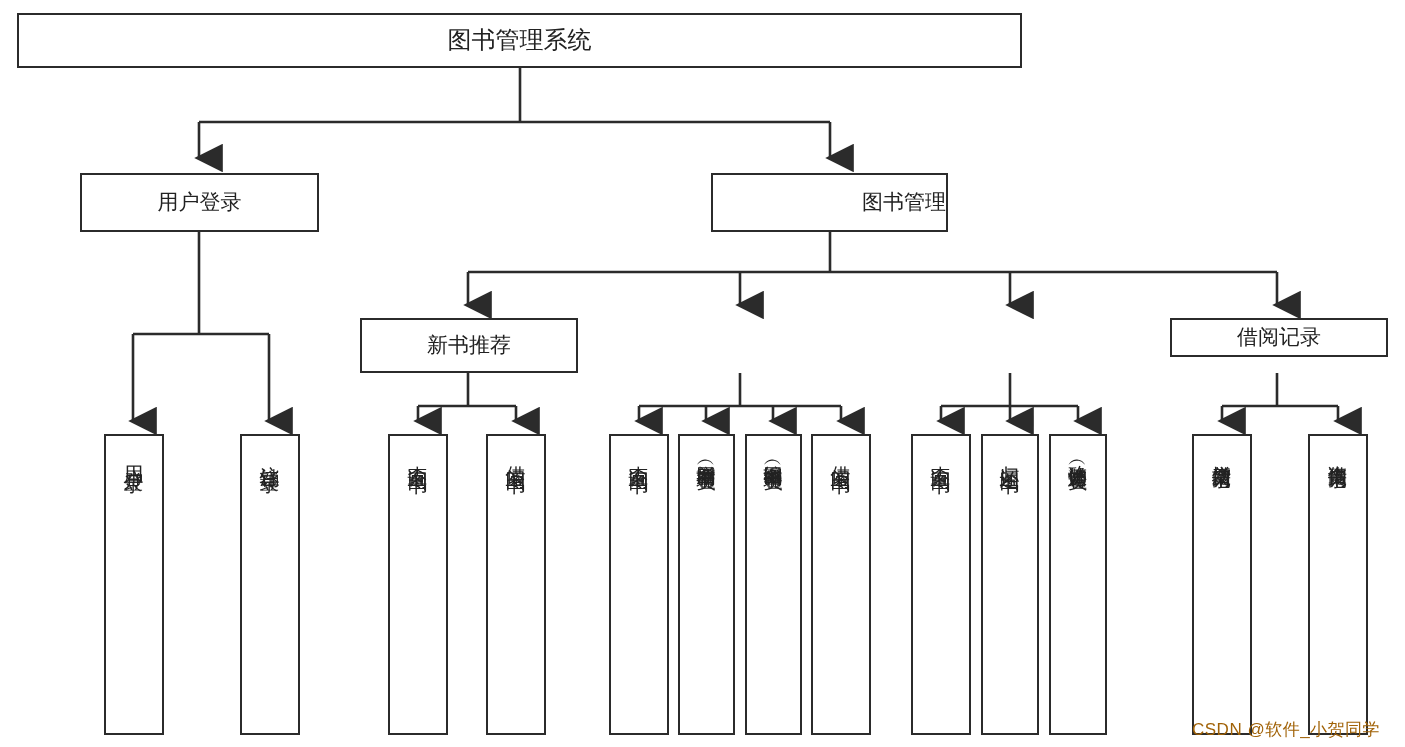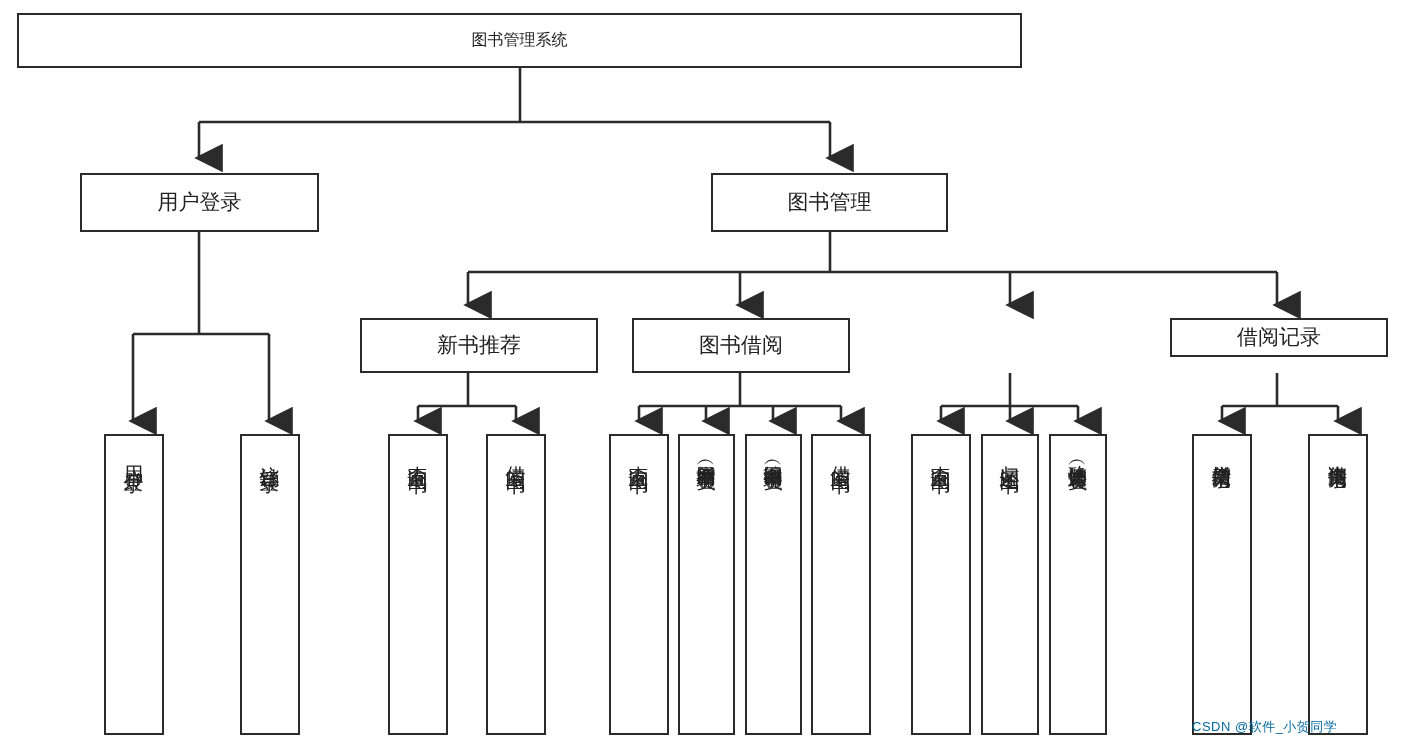--- a/index.html
+++ b/index.html
@@ -38,43 +38,43 @@
     display: block;
     text-align: center;
     line-height: 1.18;
     white-space: nowrap;
   }
   
   .h-node .label {
     font-size: 21px;
   }
   #node-root .label {
-    font-size: 16px;
+    font-size: 24px;
   }
   
   .v-node {
     align-items: flex-start;
     padding-top: 14px;
   }
   .v-node .label {
     writing-mode: vertical-rl;
     text-orientation: upright;
     letter-spacing: 3px;
     font-size: 20px;
     line-height: 1.0;
     white-space: nowrap;
   }
   .v-node.tall .label {
     font-size: 19px;
     letter-spacing: 1px;
   }
   .watermark {
     position: absolute;
-    color: #0369a1;
-    font-size: 13px;
+    color: #a16207;
+    font-size: 17px;
     white-space: nowrap;
     letter-spacing: 0.5px;
   }
 </style>
 </head>
 <body>
 
 <div id="canvas">
 
   <svg id="edges" viewBox="0 0 1405 747" xmlns="http://www.w3.org/2000/svg">
@@ -127,29 +127,26 @@
     </g>
   </svg>
 
   <div class="node h-node" id="node-root" style="left:17px; top:13px; width:1005px; height:55px;">
     <span class="label">图书管理系统</span>
   </div>
 
   <div class="node h-node" style="left:80px; top:173px; width:239px; height:59px;">
     <span class="label">用户登录</span>
   </div>
-  <div class="node h-node" style="left:711px; top:173px; width:237px; height:59px;">
+  <div class="node h-node" style="left:711px; top:173px; width:237px; height:59px;justify-content:flex-end;">
     <span class="label">图书管理</span>
   </div>
 
-  <div class="node h-node" style="left:360px; top:318px; width:238px; height:55px;">
+  <div class="node h-node" style="left:360px; top:318px; width:218px; height:55px;">
     <span class="label">新书推荐</span>
-  </div>
-  <div class="node h-node" style="left:632px; top:318px; width:218px; height:55px;">
-    <span class="label">图书借阅</span>
   </div>
   <div class="node h-node" style="left:1170px; top:318px; width:218px; height:39px;">
     <span class="label">借阅记录</span>
   </div>
 
   <div class="node v-node" style="left:104px; top:434px; width:60px; height:301px;">
     <span class="label">用户登录</span>
   </div>
   <div class="node v-node" style="left:240px; top:434px; width:60px; height:301px;">
     <span class="label">注销登录</span>

